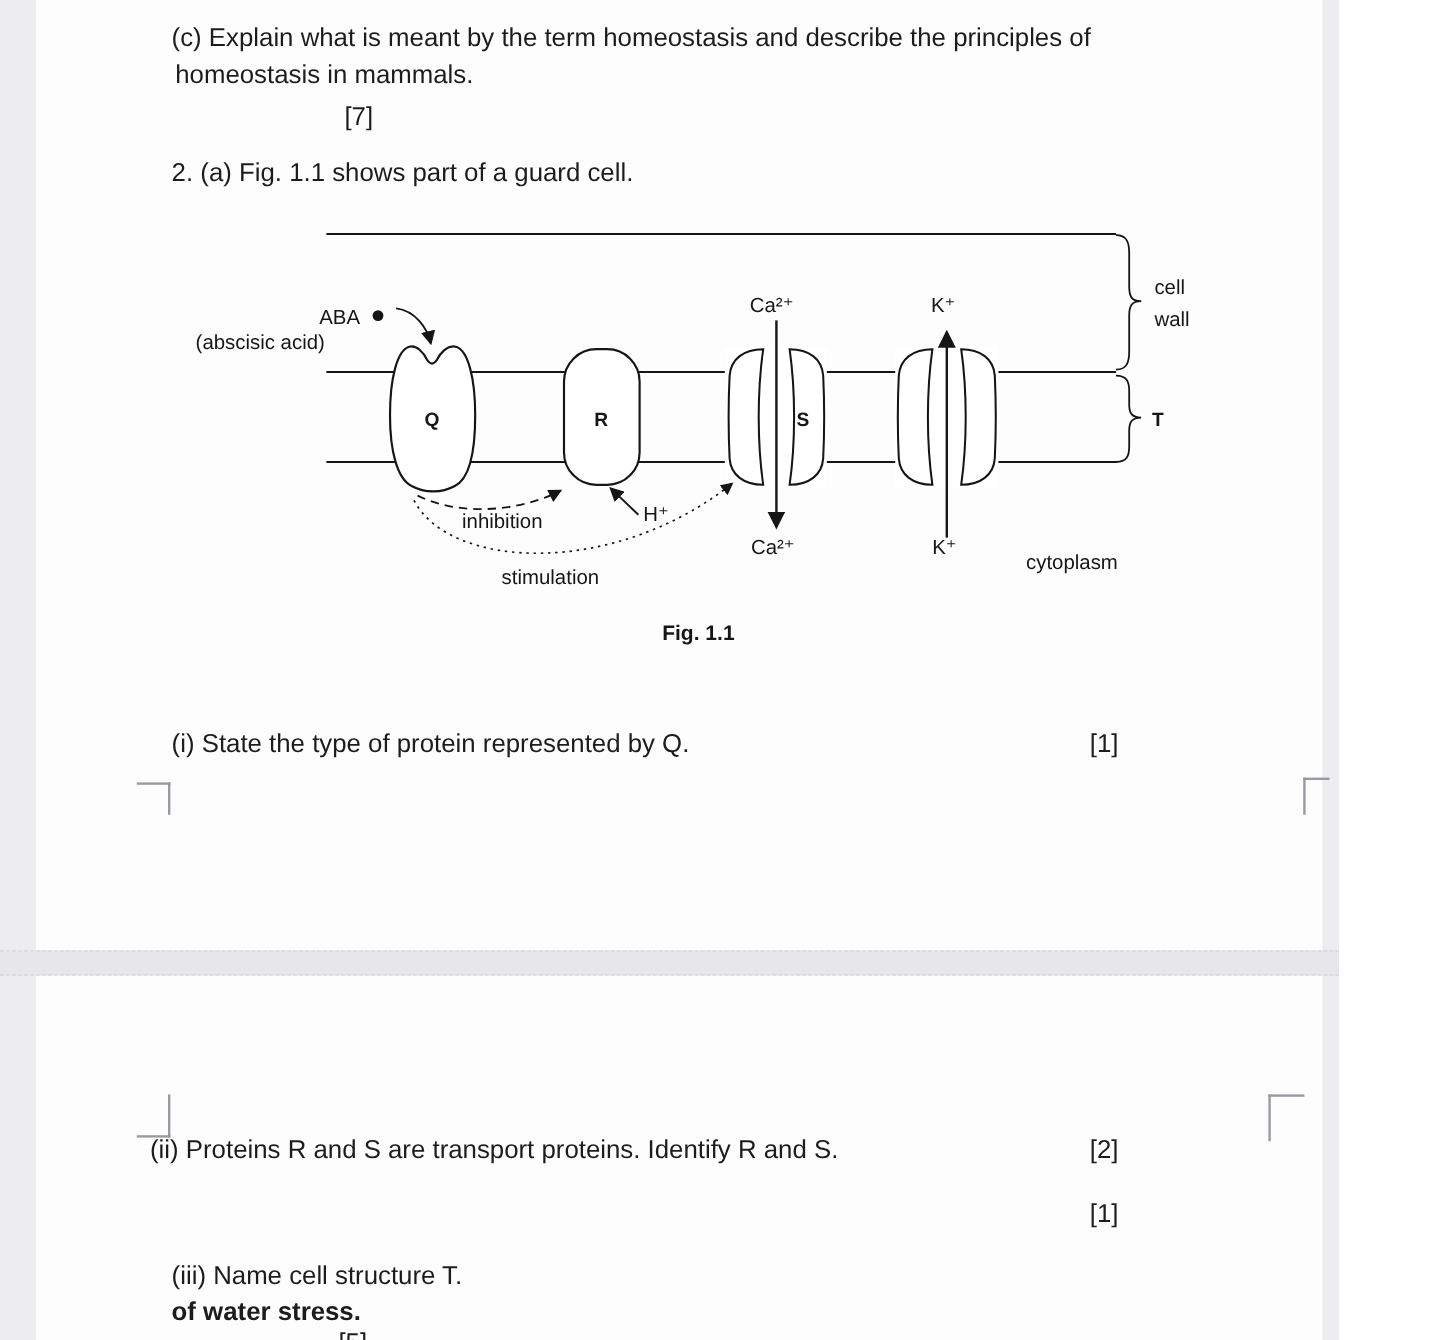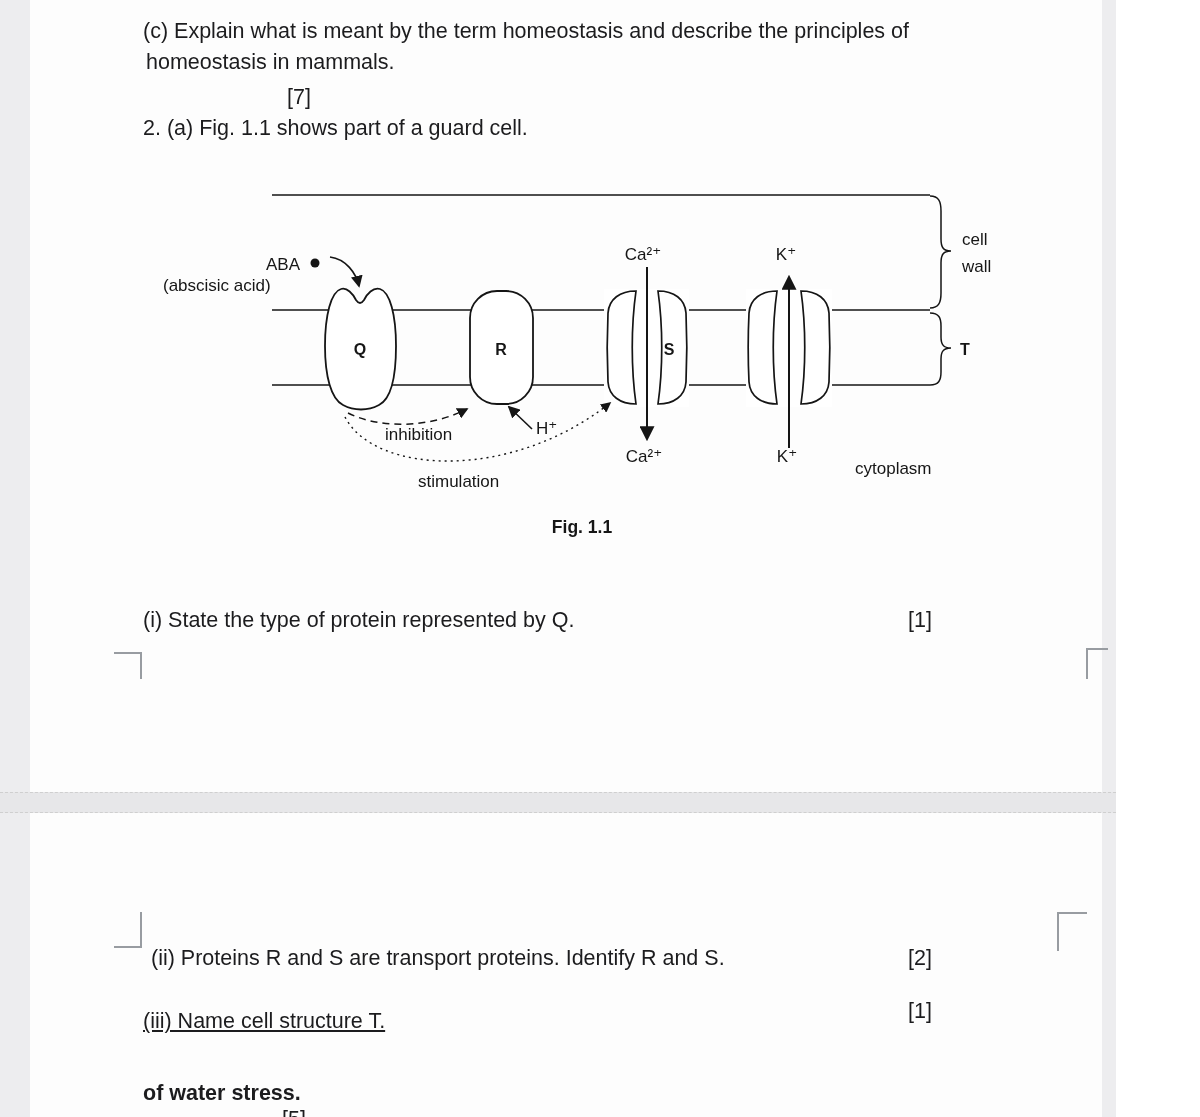--- a/index.html
+++ b/index.html
@@ -85,21 +85,21 @@
 
 <div class="page">
 
   <div class="edge-strip edge-left"></div>
   <div class="edge-strip edge-right"></div>
 
   <div class="txt" style="left:143px; top:18px;">(c) Explain what is meant by the term homeostasis and describe the principles of</div>
   <div class="txt" style="left:146px; top:49px;">homeostasis in mammals.</div>
   <div class="txt marks" style="left:287px; top:84px;">[7]</div>
 
-  <div class="txt" style="left:143px; top:115px;">2. (a) Fig. 1.1 shows part of a guard cell.</div>
+  <div class="txt" style="left:143px; top:131px;">2. (a) Fig. 1.1 shows part of a guard cell.</div>
 
   <div class="figure-wrap">
     <svg width="900" height="365" viewBox="0 0 900 365">
       <defs>
         <marker id="arr" viewBox="0 0 10 10" refX="8.5" refY="5" markerWidth="7.5" markerHeight="7.5" orient="auto-start-reverse">
           <path d="M0,0 L10,5 L0,10 Z" fill="#151515"></path>
         </marker>
       </defs>
 
       <line x1="132" y1="10" x2="790" y2="10" stroke="#151515" stroke-width="1.6"></line>
@@ -162,22 +162,22 @@
   <div class="txt" style="left:143px; top:607px;">(i) State the type of protein represented by Q.</div>
   <div class="txt marks marks-right" style="top:607px;">[1]</div>
 
   <div class="crop crop-a"></div>
   <div class="crop crop-b"></div>
   <div class="crop crop-c"></div>
   <div class="crop crop-d"></div>
 
   <div class="page-break-band"></div>
 
-  <div class="txt" style="left:151px; top:945px;">(ii) Proteins R and S are transport proteins. Identify R and S.</div>
+  <div class="txt" style="left:125px; top:945px;">(ii) Proteins R and S are transport proteins. Identify R and S.</div>
   <div class="txt marks marks-right" style="top:945px;">[2]</div>
 
-  <div class="txt" style="left:143px; top:1008px;text-decoration:underline;">(iii) Name cell structure T.</div>
+  <div class="txt" style="left:143px; top:1050px;">(iii) Name cell structure T.</div>
   <div class="txt marks marks-right" style="top:998px;">[1]</div>
 
   <div class="txt" style="left:143px; top:1080px;font-weight:bold;">of water stress.</div>
   <div class="txt marks" style="left:282px; top:1106px;">[5]</div>
 
 </div>
 
 </body></html>

